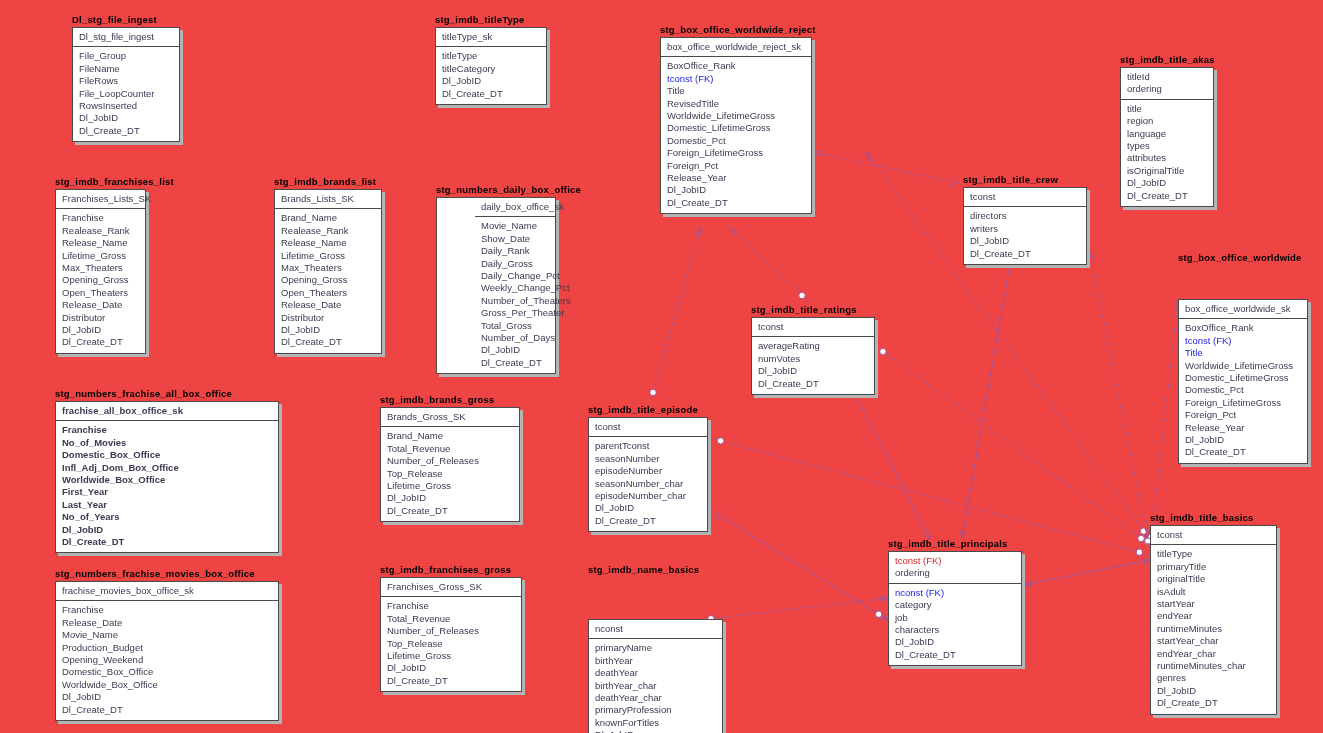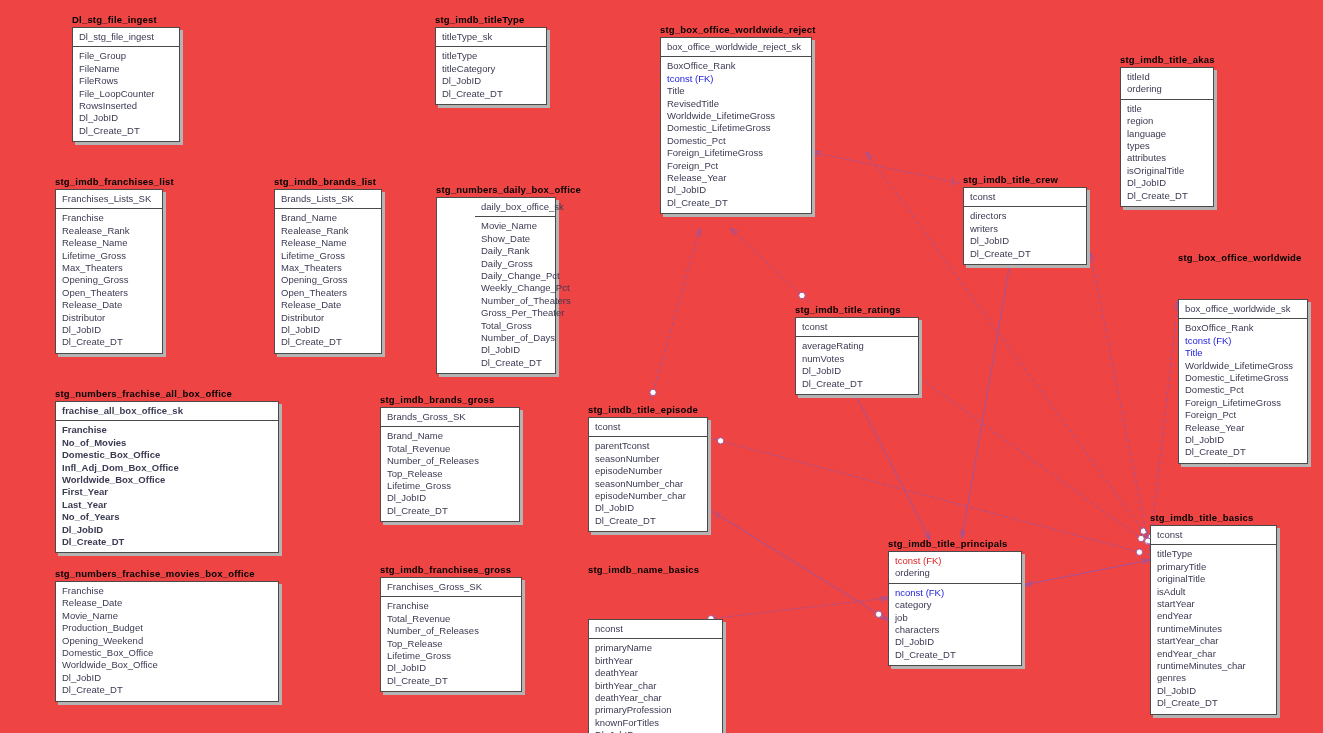--- a/index.html
+++ b/index.html
@@ -224,21 +224,21 @@
             <div class="field">types</div>
             <div class="field">attributes</div>
             <div class="field">isOriginalTitle</div>
             <div class="field">Dl_JobID</div>
             <div class="field">Dl_Create_DT</div>
           </div>
         </div>
       </div>
       <div class="entity" style="left: 55px; top: 176px;">
         <div class="entity-title">stg_imdb_franchises_list</div>
-        <div class="entity-box" style="width: 108px;">
+        <div class="entity-box" style="width: 91px;">
           <div class="key-area">
             <div class="field">Franchises_Lists_SK</div>
           </div>
           <div class="attr-area">
             <div class="field">Franchise</div>
             <div class="field">Realease_Rank</div>
             <div class="field">Release_Name</div>
             <div class="field">Lifetime_Gross</div>
             <div class="field">Max_Theaters</div>
             <div class="field">Opening_Gross</div>
@@ -341,21 +341,21 @@
             <div class="field">Infl_Adj_Dom_Box_Office</div>
             <div class="field">Worldwide_Box_Office</div>
             <div class="field">First_Year</div>
             <div class="field">Last_Year</div>
             <div class="field">No_of_Years</div>
             <div class="field">Dl_JobID</div>
             <div class="field">Dl_Create_DT</div>
           </div>
         </div>
       </div>
-      <div class="entity" style="left: 748px; top: 304px; padding-left: 47px;">
+      <div class="entity" style="left: 704px; top: 304px; padding-left: 47px;">
         <div class="entity-title">stg_imdb_title_ratings</div>
         <div class="entity-box" style="width: 124px;">
           <div class="key-area">
             <div class="field">tconst</div>
           </div>
           <div class="attr-area">
             <div class="field">averageRating</div>
             <div class="field">numVotes</div>
             <div class="field">Dl_JobID</div>
             <div class="field">Dl_Create_DT</div>
@@ -432,20 +432,23 @@
             <div class="field">job</div>
             <div class="field">characters</div>
             <div class="field">Dl_JobID</div>
             <div class="field">Dl_Create_DT</div>
           </div>
         </div>
       </div>
       <div class="entity" style="left: 55px; top: 568px;">
         <div class="entity-title">stg_numbers_frachise_movies_box_office</div>
         <div class="entity-box" style="width: 224px;">
+          <div class="key-area">
+            <div class="field">frachise_movies_box_office_sk</div>
+          </div>
           <div class="attr-area">
             <div class="field">Franchise</div>
             <div class="field">Release_Date</div>
             <div class="field">Movie_Name</div>
             <div class="field">Production_Budget</div>
             <div class="field">Opening_Weekend</div>
             <div class="field">Domestic_Box_Office</div>
             <div class="field">Worldwide_Box_Office</div>
             <div class="field">Dl_JobID</div>
             <div class="field">Dl_Create_DT</div>

